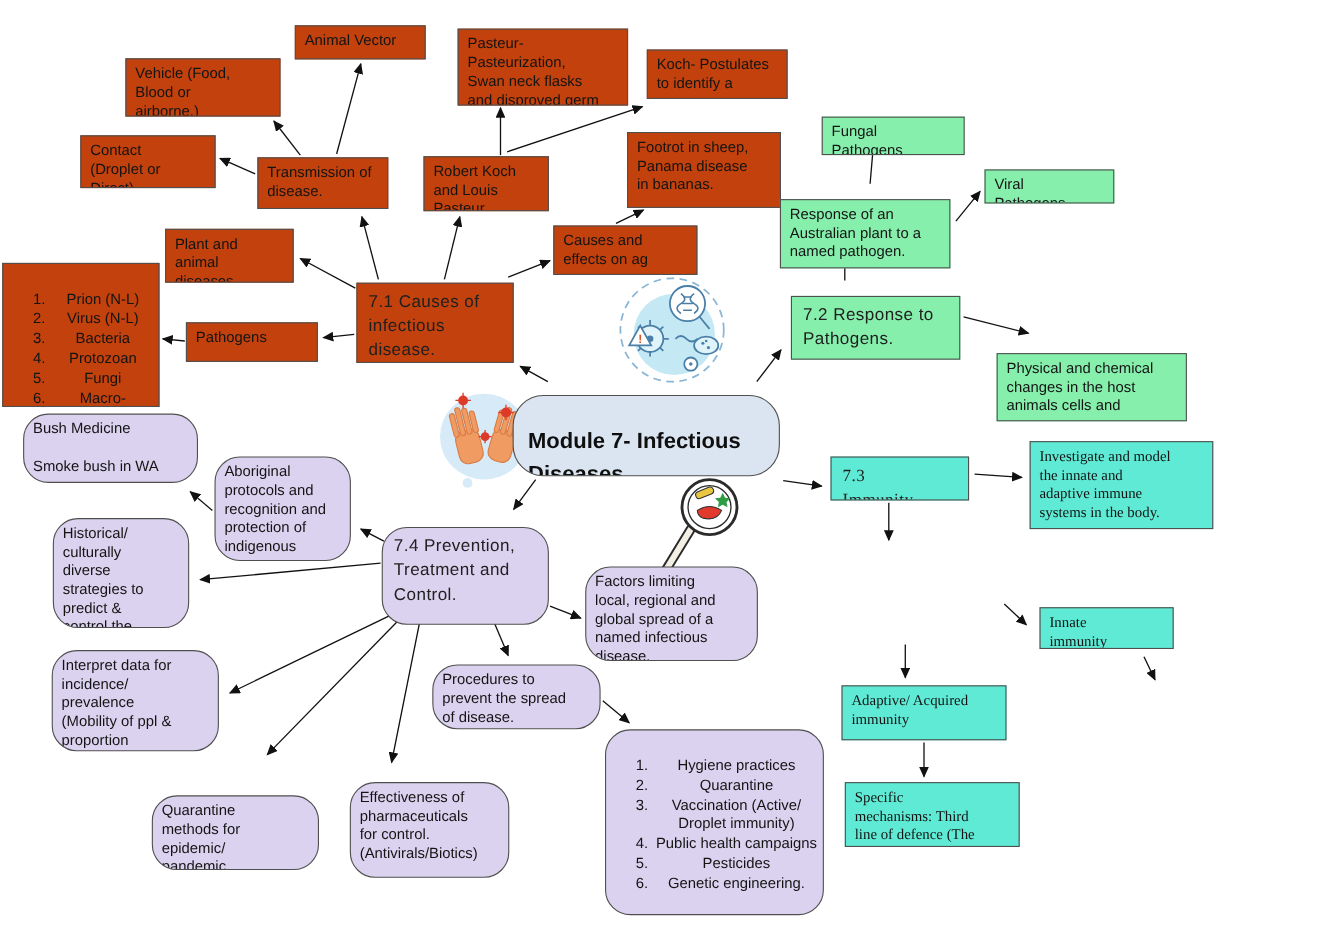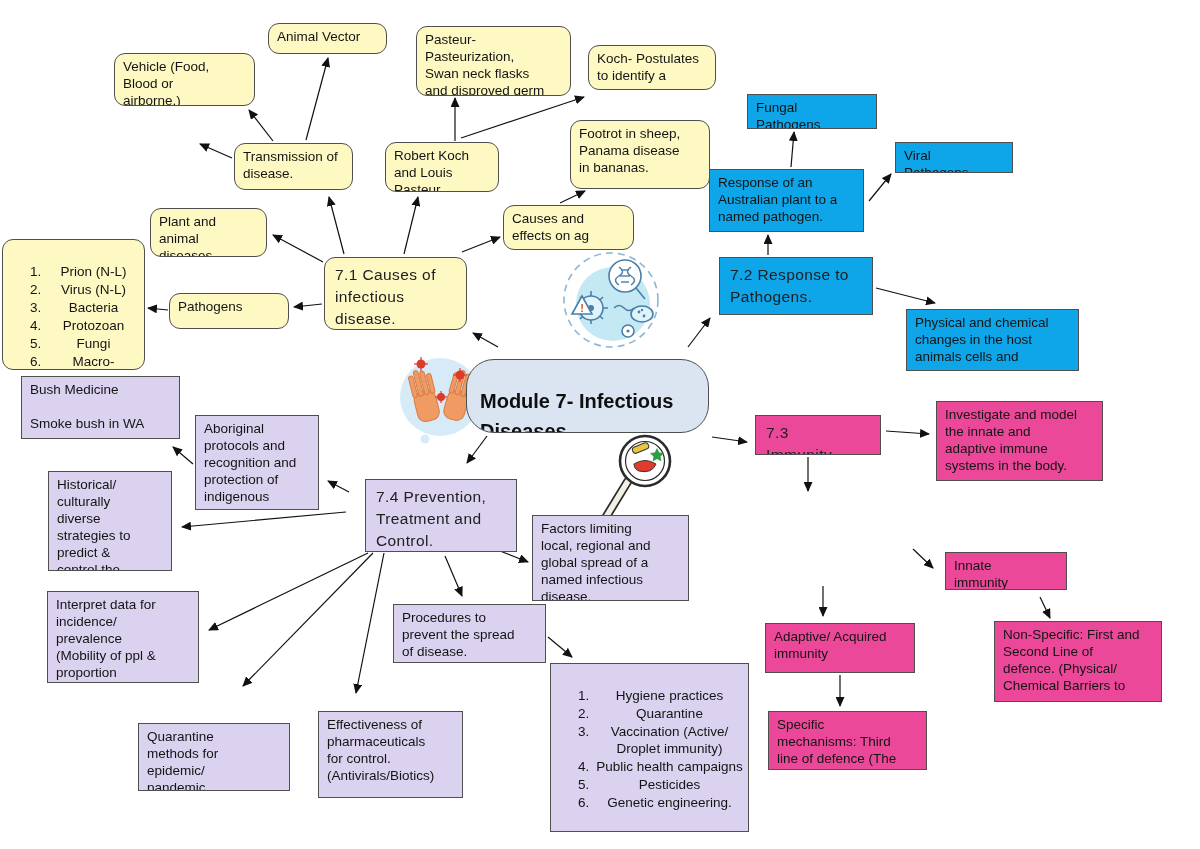--- a/index.html
+++ b/index.html
@@ -2,24 +2,24 @@
 <html><head>
 <meta charset="utf-8">
 <style>
   html,body{margin:0;padding:0;background:#fff;}
   .canvas{position:relative;width:1200px;height:849px;background:#ffffff;overflow:hidden;
           font-family:"Liberation Sans", sans-serif;}
   svg.arrows{position:absolute;left:0;top:0;pointer-events:none;}
   .node{position:absolute;box-sizing:border-box;border:1.6px solid #4f4f4f;
         padding:4px 8px;font-size:13.5px;line-height:1.26;color:#141414;
         overflow:hidden;white-space:pre-line;}
-  .green{background:#fef9c3;border-radius:11px;}
-  .yellow{background:#0ea5e9;}
-  .purple{background:#dbd2ef;}
-  .pink{background:#ec4899;}
+  .green{background:#c2410c;}
+  .yellow{background:#86efac;margin-top:12px;}
+  .purple{background:#dbd2ef;border-radius:23px;}
+  .pink{background:#5eead4;font-family:Liberation Serif, serif;}
   .blue{background:#dbe5f1;}
   .section{font-size:15.5px;line-height:1.42;letter-spacing:.4px;padding:6px 10px;color:#202020;}
   .module{font-size:20px;font-weight:bold;line-height:1.5;padding:26px 13px;color:#0f0f0f;border-radius:28px;}
   .listbox{padding:6px 4px;text-align:center;}
   .listbox ol{margin:0;padding-left:38px;}
   .listbox li{margin:0 0 1px 0;padding-left:2px;}
   .icon{position:absolute;}
 </style>
 </head>
 <body>
@@ -153,20 +153,23 @@
   <div class="node green" style="left:268px;top:23px;width:119px;height:31px">Animal Vector</div>
   <div class="node green" style="left:114px;top:53px;width:141px;height:53px">Vehicle (Food,
 Blood or
 airborne.)</div>
   <div class="node green" style="left:416px;top:26px;width:155px;height:70px">Pasteur-
 Pasteurization,
 Swan neck flasks
 and disproved germ</div>
   <div class="node green" style="left:588px;top:45px;width:128px;height:45px">Koch- Postulates
 to identify a</div>
+  <div class="node green" style="left:73px;top:123px;width:123px;height:48px">Contact
+(Droplet or
+Direct)</div>
   <div class="node green" style="left:234px;top:143px;width:119px;height:47px">Transmission of
 disease.</div>
   <div class="node green" style="left:385px;top:142px;width:114px;height:50px">Robert Koch
 and Louis
 Pasteur.</div>
   <div class="node green" style="left:570px;top:120px;width:140px;height:69px">Footrot in sheep,
 Panama disease
 in bananas.</div>
   <div class="node green" style="left:150px;top:208px;width:117px;height:49px">Plant and
 animal
@@ -204,21 +207,21 @@
 protocols and
 recognition and
 protection of
 indigenous</div>
   <div class="node purple" style="left:48px;top:471px;width:124px;height:100px">Historical/
 culturally
 diverse
 strategies to
 predict &amp;
 control the</div>
-  <div class="node purple section" style="left:365px;top:479px;width:152px;height:73px">7.4 Prevention,
+  <div class="node purple section" style="left:347px;top:479px;width:152px;height:89px">7.4 Prevention,
 Treatment and
 Control.</div>
   <div class="node purple" style="left:532px;top:515px;width:157px;height:86px">Factors limiting
 local, regional and
 global spread of a
 named infectious
 disease.</div>
   <div class="node purple" style="left:47px;top:591px;width:152px;height:92px">Interpret data for
 incidence/
 prevalence
@@ -244,21 +247,17 @@
   <div class="node pink section" style="left:755px;top:415px;width:126px;height:40px">7.3
 Immunity.</div>
   <div class="node pink" style="left:936px;top:401px;width:167px;height:80px">Investigate and model
 the innate and
 adaptive immune
 systems in the body.</div>
   <div class="node pink" style="left:945px;top:552px;width:122px;height:38px">Innate
 immunity</div>
   <div class="node pink" style="left:765px;top:623px;width:150px;height:50px">Adaptive/ Acquired
 immunity</div>
-  <div class="node pink" style="left:994px;top:621px;width:168px;height:81px">Non-Specific: First and
-Second Line of
-defence. (Physical/
-Chemical Barriers to</div>
   <div class="node pink" style="left:768px;top:711px;width:159px;height:59px">Specific
 mechanisms: Third
 line of defence (The</div>
 
 </div>
 
 </body></html>

